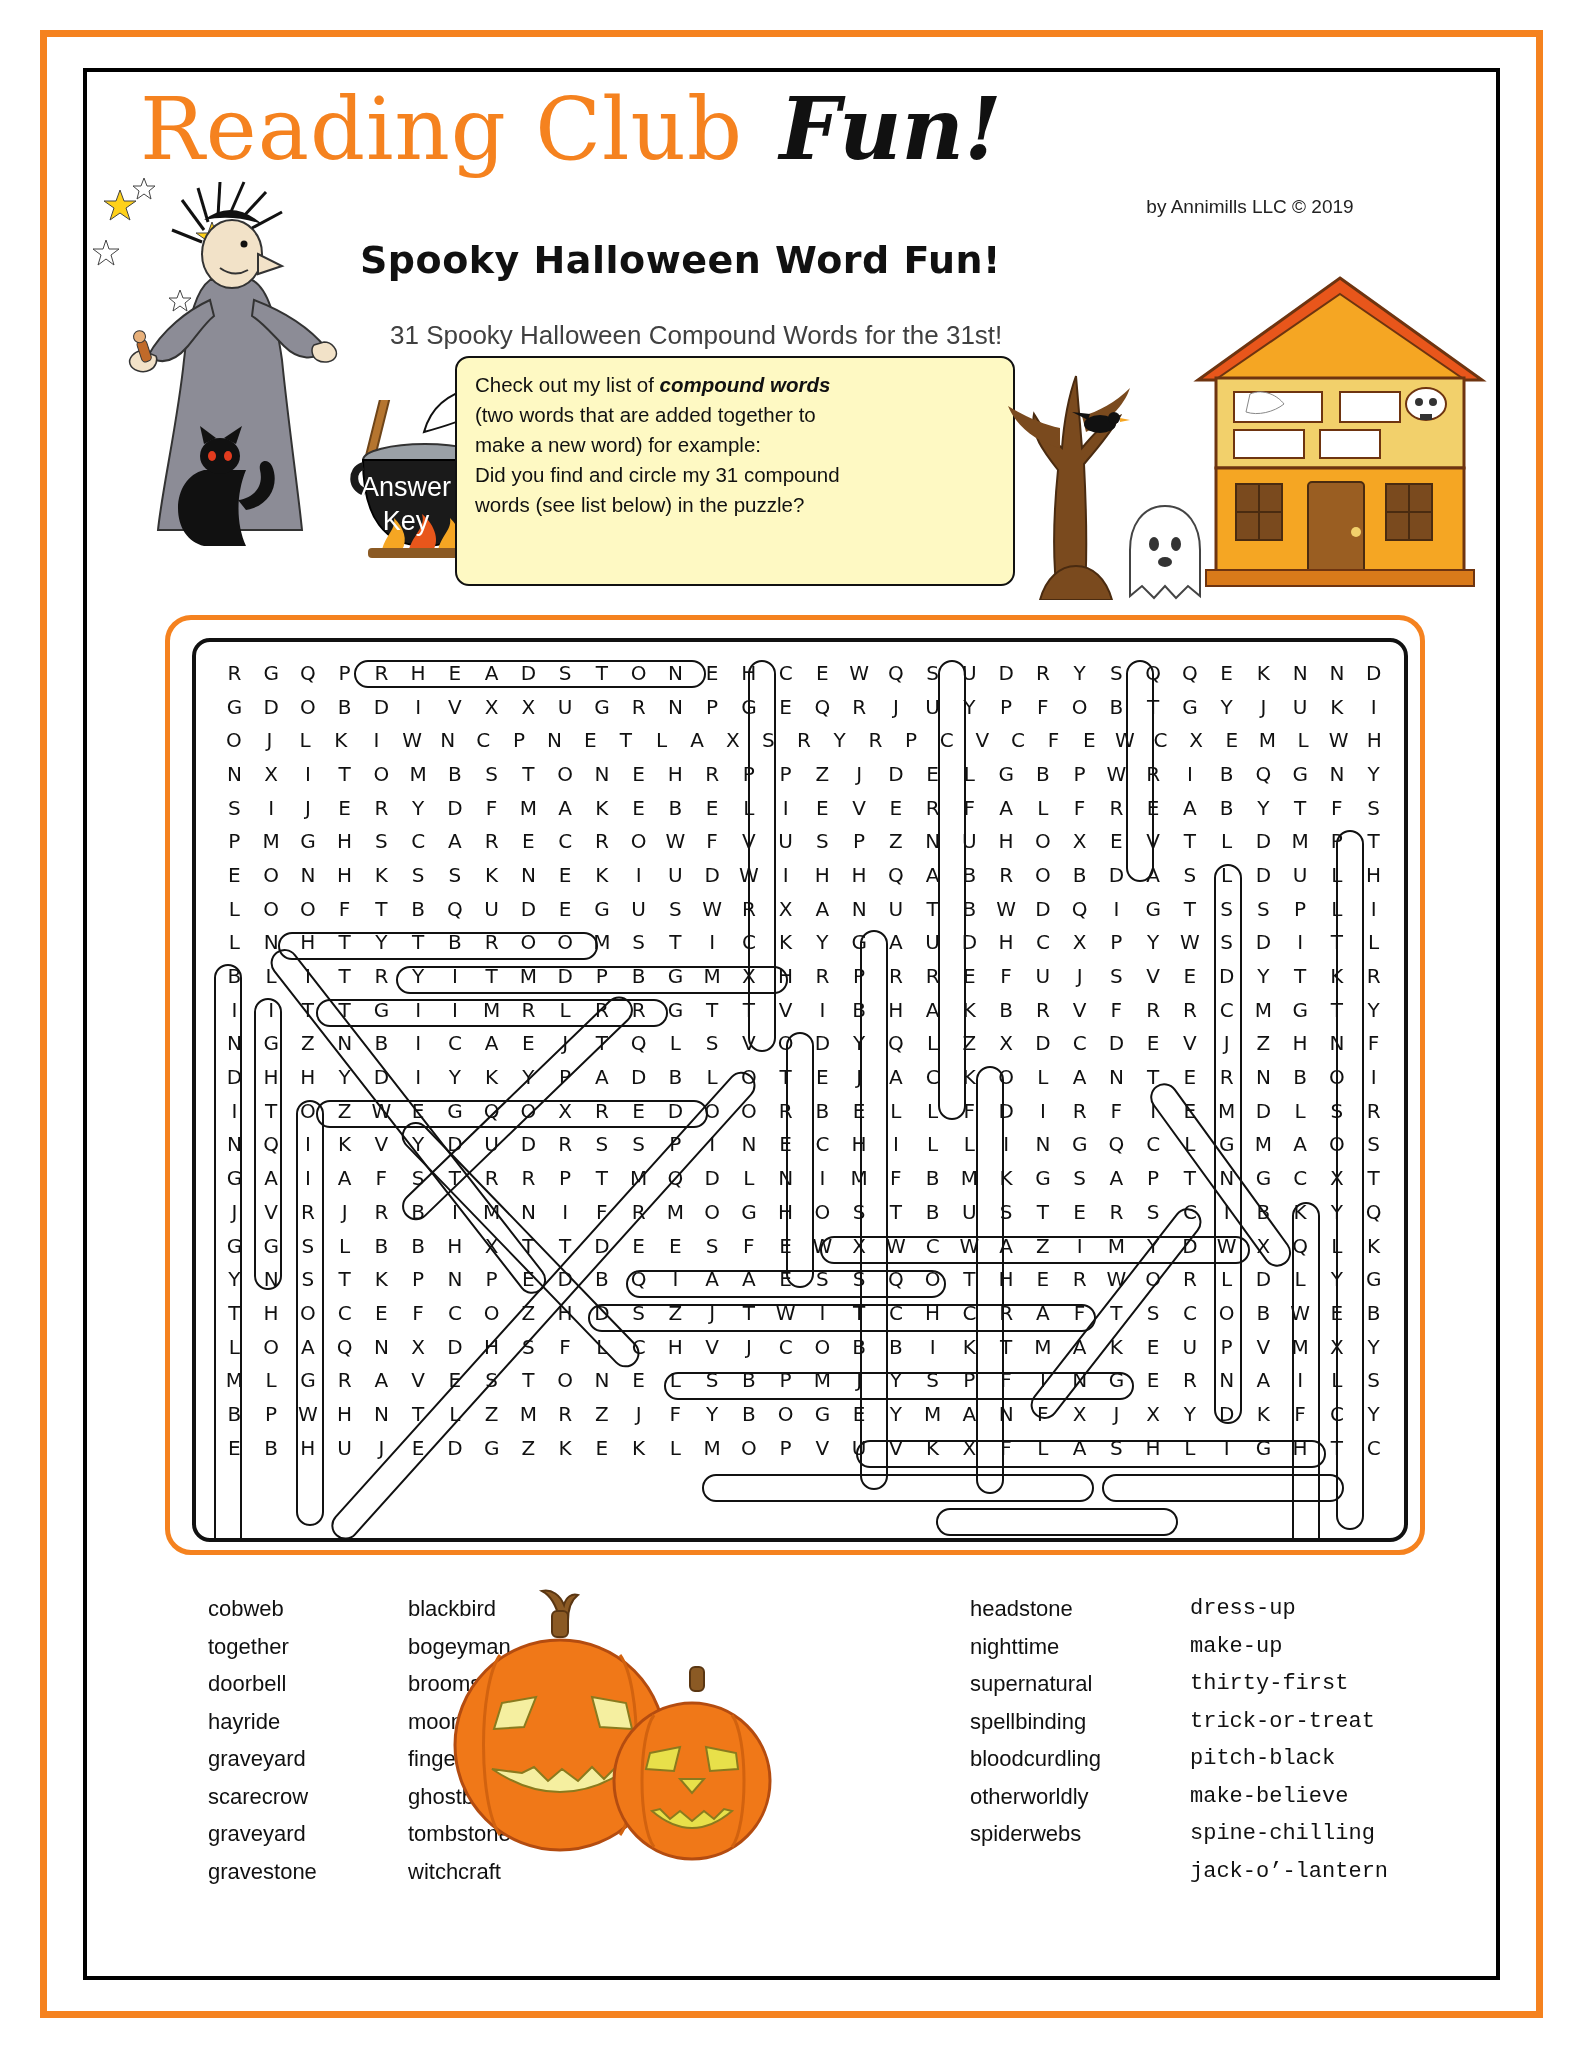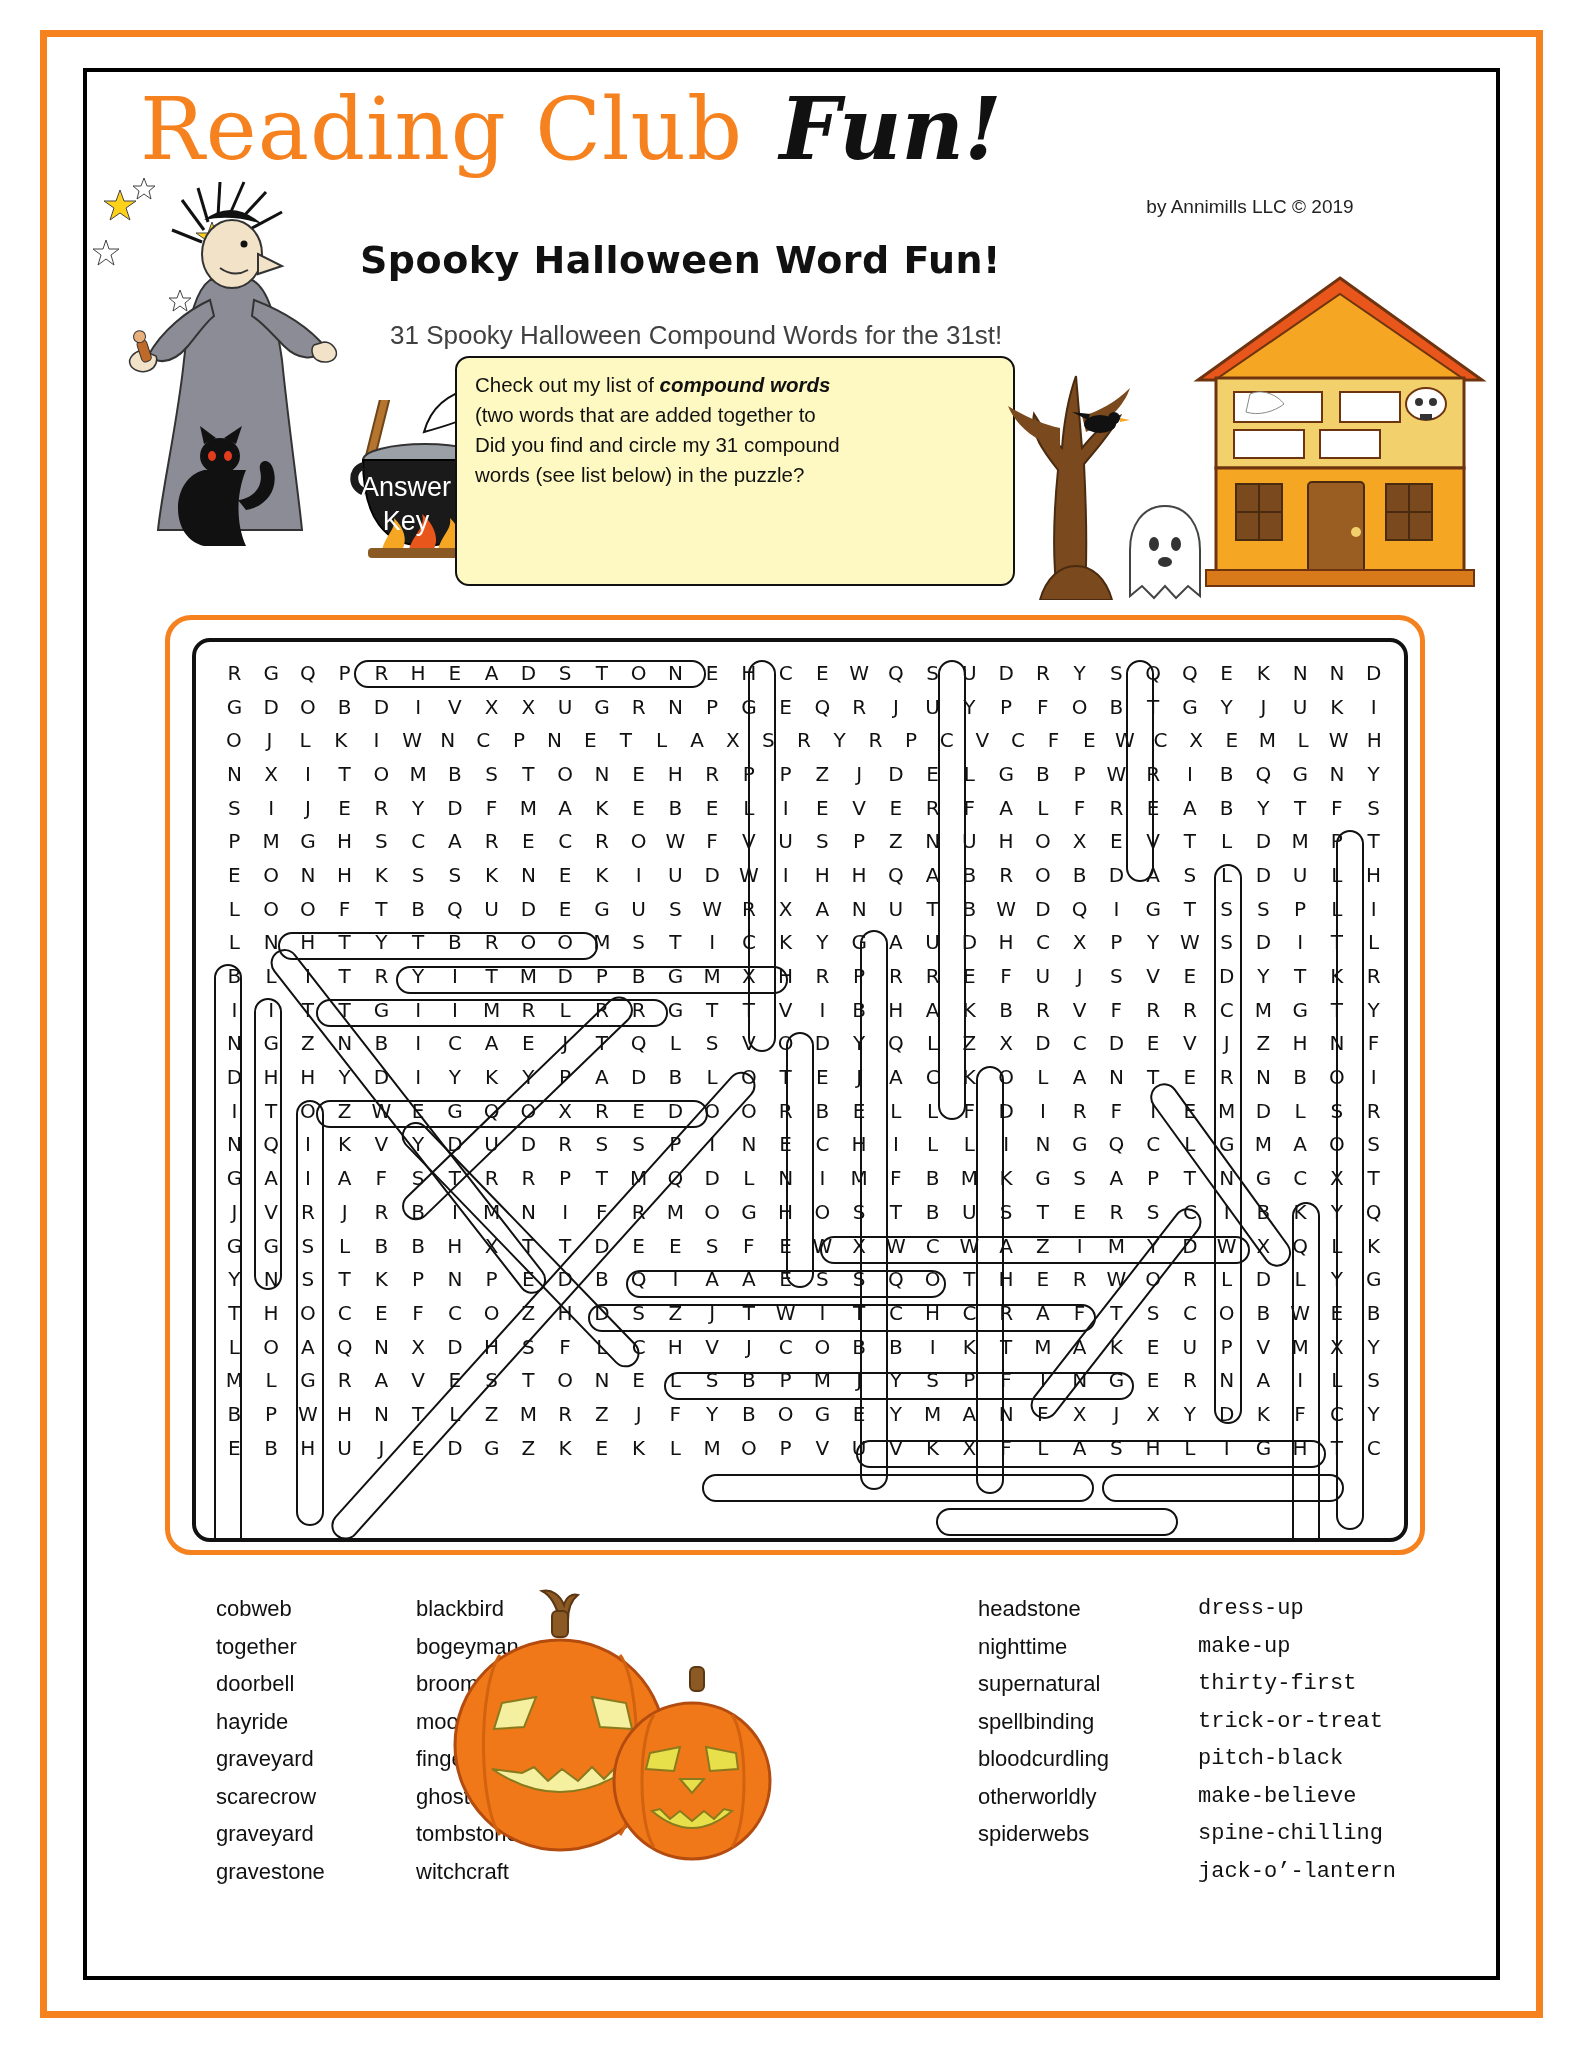--- a/index.html
+++ b/index.html
@@ -108,21 +108,21 @@
   .ov {
     position:absolute; border:2px solid #111; border-radius:100px;
     pointer-events:none;
   }
   .ovd { 
     position:absolute; border:2px solid #111; border-radius:100px;
     transform-origin:left center; pointer-events:none;
   }
 
   
-  .lists { position:absolute; left:188px; top:1590px; width:1230px; height:330px; }
+  .lists { position:absolute; left:180px; top:1590px; width:1230px; height:330px; }
   .col { position:absolute; top:0; font-size:22px; line-height:37.5px; color:#111; }
   .col-1 { left:28px; }
   .col-2 { left:228px; }
   .col-3 { left:790px; }
   .col-4 { left:1010px;font-family:Liberation Mono, monospace; }
 
   .pumpkins { position:absolute; left:440px; top:1585px; width:340px; height:290px; }
 
   .lw { white-space:nowrap; }
 </style>
@@ -214,20 +214,21 @@
   </div>
 
   <svg class="bubble-tail" viewBox="0 0 56 60">
     <path d="M54 8 C24 14 10 30 4 52 C26 46 44 40 54 34 Z" fill="#fff" stroke="#111" stroke-width="2"></path>
   </svg>
   <div class="bubble">
     <div>
       Check out my list of <i><b>compound words</b></i>
     </div>
     <div>(two words that are added together to</div>
+    <div>make a new word) for example:</div>
     <div>Did you find and circle my 31 compound</div>
     <div>words (see list below) in the puzzle?</div>
   </div>
 
   <svg class="tree" viewBox="0 0 250 300">
     <path d="M118 300 c-6 -40 -4 -90 0 -130 c-14 -18 -28 -36 -24 -56 c8 14 18 26 28 34 c2 -26 6 -50 14 -72 c2 26 4 50 6 72 c10 -12 22 -26 38 -32 c-10 18 -24 34 -36 48 c2 40 4 96 0 136 z" fill="#7A4A1E" stroke="#4A2B10" stroke-width="2"></path>
     <path d="M100 300 c6 -22 20 -34 36 -34 c16 0 30 12 36 34 z" fill="#7A4A1E" stroke="#4A2B10" stroke-width="2"></path>
     <path d="M120 148 c-24 -6 -44 -22 -52 -42 c16 10 34 18 52 22 z" fill="#7A4A1E"></path>
     <path d="M146 132 c22 -10 38 -26 44 -44 c-14 14 -32 24 -48 28 z" fill="#7A4A1E"></path>
 

